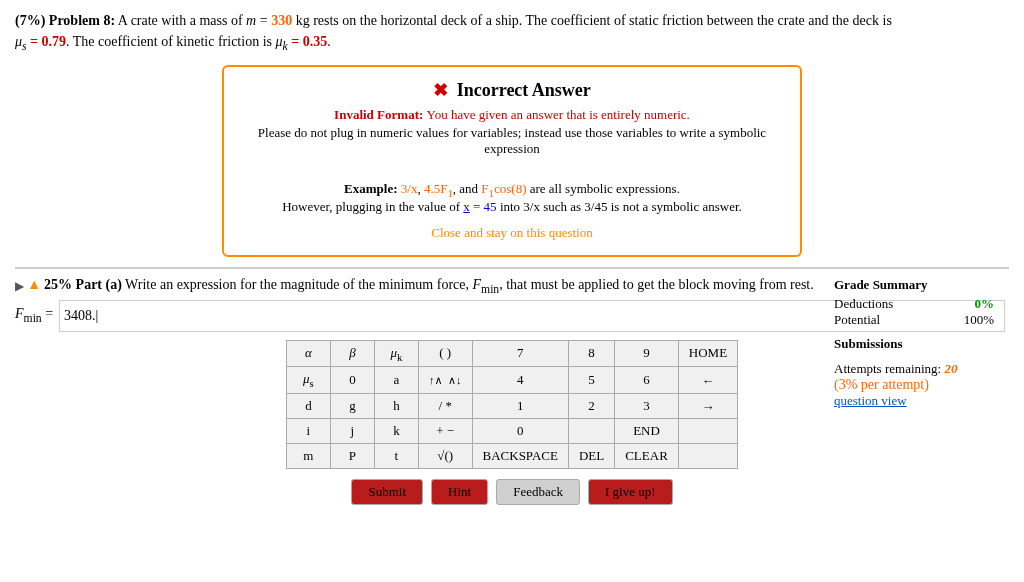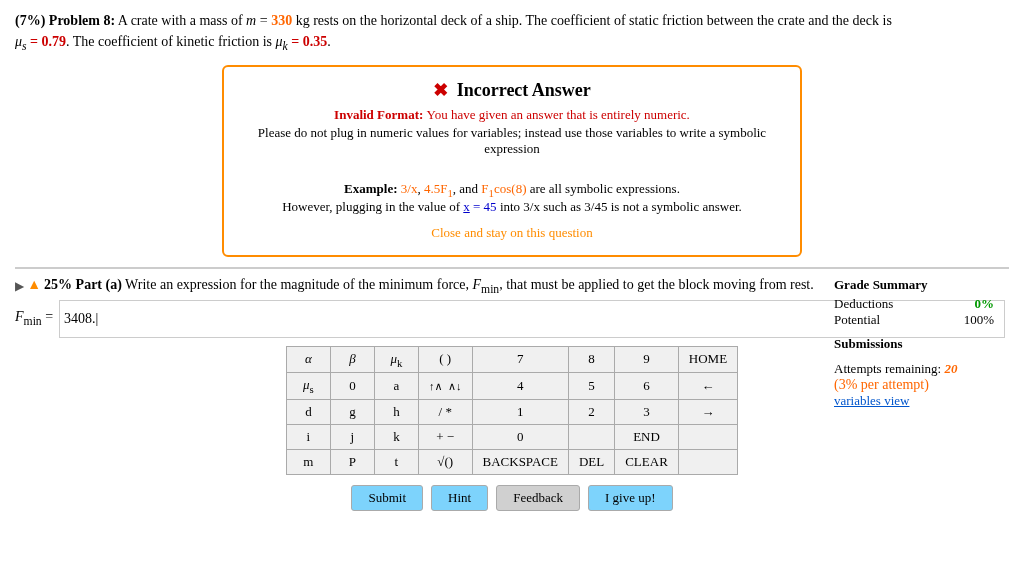--- a/index.html
+++ b/index.html
@@ -109,21 +109,21 @@
       align-items: center;
       margin: 4px 0 8px 0;
     }
     .fmin-label {
       font-size: 14px;
       margin-right: 6px;
       white-space: nowrap;
     }
     .answer-input {
       flex: 1;
-      height: 38px;
+      height: 32px;
       border: 1px solid #ccc;
       font-size: 14px;
       padding: 2px 4px;
       font-family: Georgia, serif;
       margin-right: 4px;
     }
     .keyboard-area {
       display: flex;
       flex-direction: column;
       align-items: center;
@@ -148,21 +148,21 @@
     .btn-row {
       display: flex;
       gap: 8px;
       margin-top: 10px;
       justify-content: center;
     }
     .btn {
       padding: 4px 16px;
       font-size: 13px;
       border: 1px solid #aaa;
-      background: #7dd3fc;
+      background: #b91c1c;
       cursor: pointer;
       border-radius: 3px;
       font-family: Georgia, serif;
     }
     .btn-feedback {
       background: #d0d0d0;
     }
     .main-content {
       position: relative;
     }
@@ -225,21 +225,21 @@
         <span>100%</span>
       </div>
       <div class="submissions-title">Submissions</div>
       <div class="attempts-remaining">
         <span>Attempts remaining:</span> <span class="orange-val">20</span>
       </div>
       <div>
         <span style="color:#ff6600;">(3% per attempt)</span>
       </div>
       <div>
-        <a class="detailed-link">variables view</a>
+        <a class="detailed-link">question view</a>
       </div>
     </div>
 
     <div class="part-line">
       <span class="arrow-icon">▶</span>
       <span style="color:#ff8c00; margin-right:3px;">▲</span>
       <span>
         <strong><span>25%</span> <span>Part (a)</span></strong>
         <span>Write an expression for the magnitude of the minimum force,</span>
         <span class="italic">F</span><sub>min</sub><span>, that must be applied to get the block moving from rest.</span>

